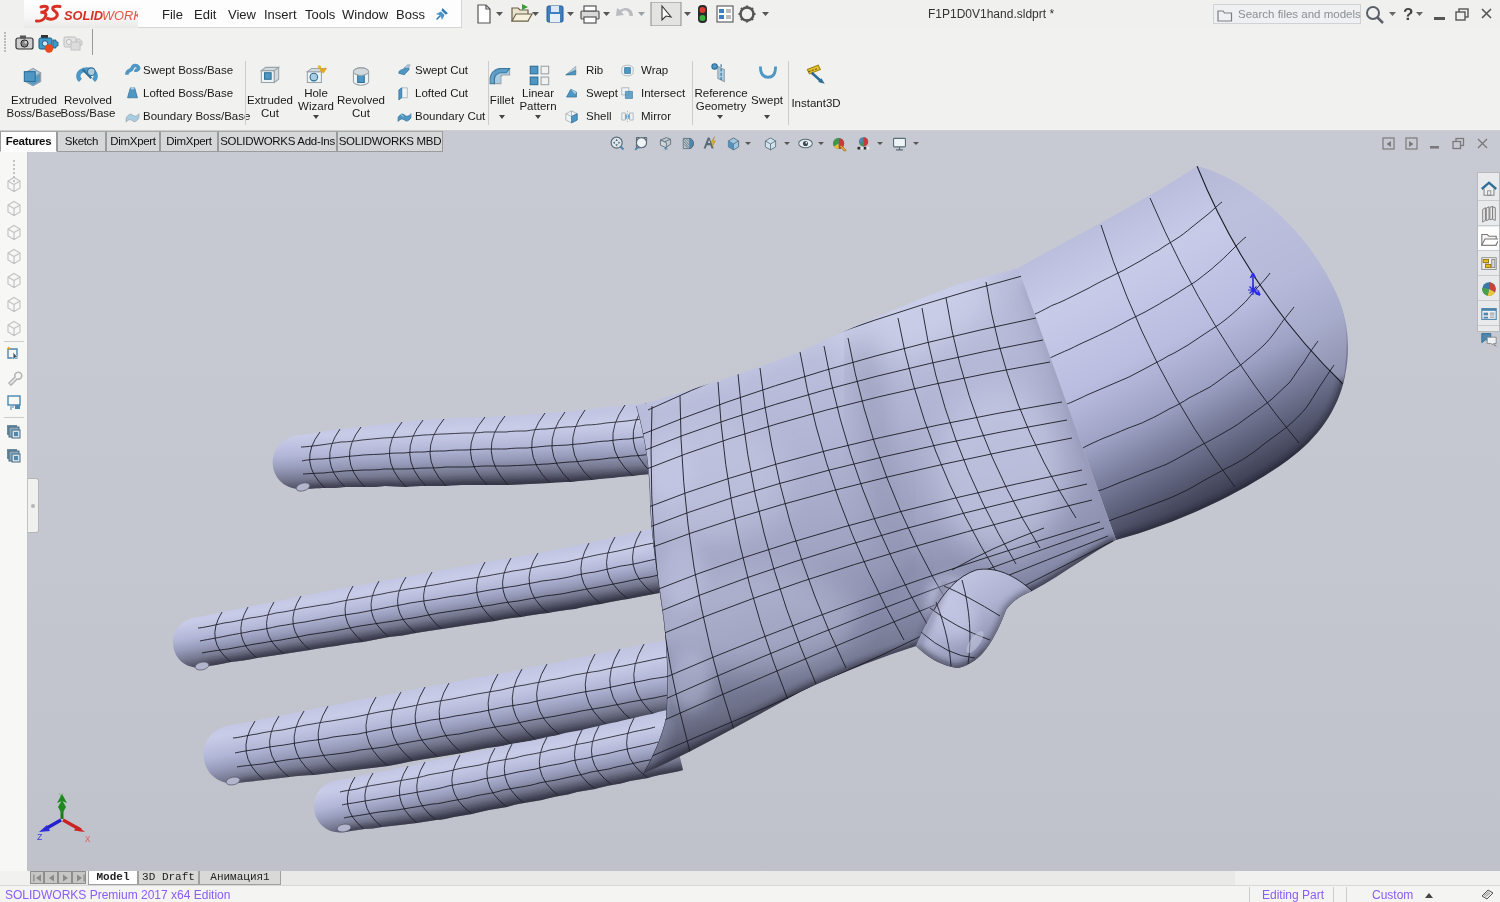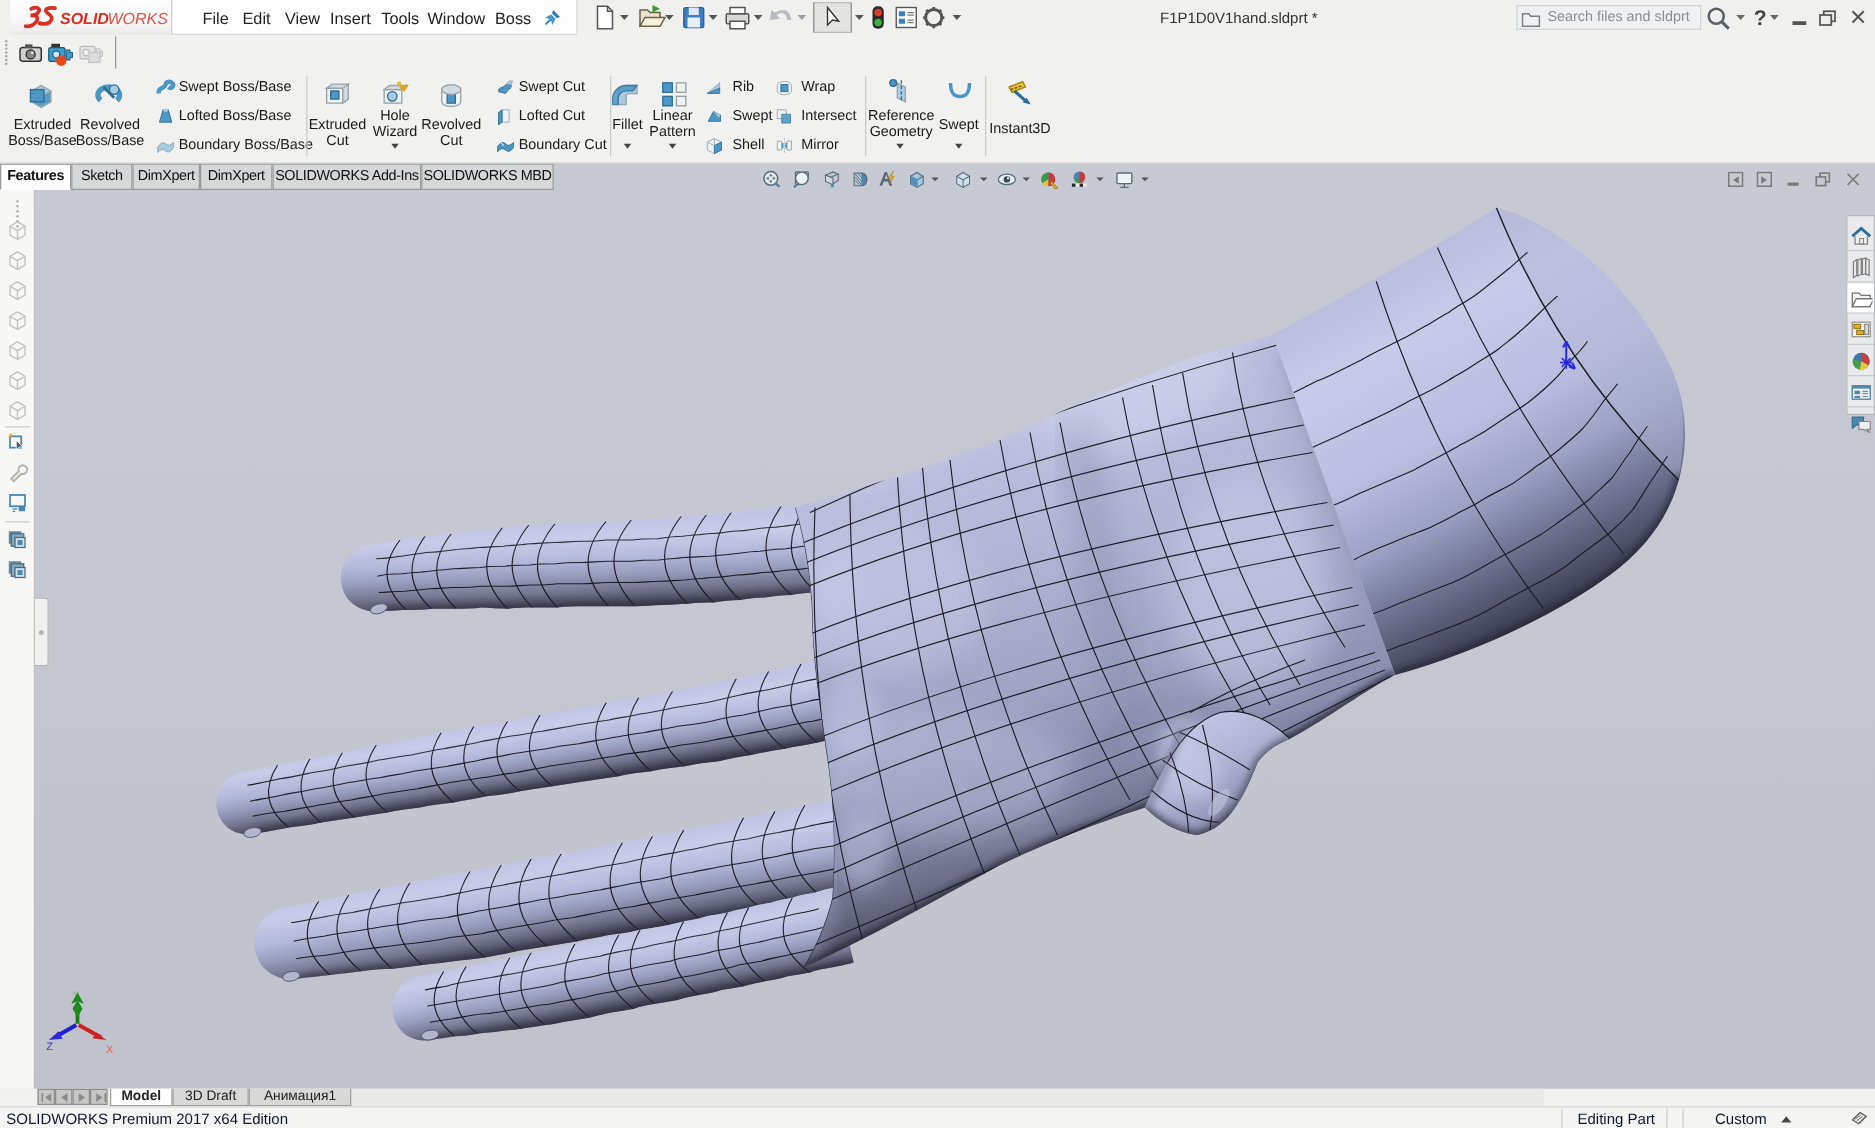--- a/index.html
+++ b/index.html
@@ -2,21 +2,21 @@
 <html><head>
 <meta charset="utf-8">
 <style>
 * { margin:0; padding:0; box-sizing:border-box; }
 html,body { width:1500px; height:902px; overflow:hidden; font-family:"Liberation Sans", sans-serif; }
 #app { position:absolute; left:0; top:0; width:1500px; height:902px; background:#f1f1f0; }
 .abs { position:absolute; }
 
 
 #titlebar { position:absolute; left:0; top:0; width:1500px; height:28px; background:#f0f0ef; }
-#logobox { position:absolute; left:8px; top:0; width:130px; height:28px; background:linear-gradient(180deg,#ffffff 0%,#f7f7f7 60%,#e9e9e8 100%); border-right:1px solid #c9c9c9; }
+#logobox { position:absolute; left:24px; top:0; width:130px; height:28px; background:linear-gradient(180deg,#ffffff 0%,#f7f7f7 60%,#e9e9e8 100%); border-right:1px solid #c9c9c9; }
 #menubox { position:absolute; left:138px; top:0; width:324px; height:28px; background:#fdfdfd; border-right:1px solid #d6d6d6; border-bottom:1px solid #d6d6d6; }
 .menuitem { position:absolute; top:7px; font-size:13px; color:#222; }
 #fname { position:absolute; top:7px; left:928px; width:200px; white-space:nowrap; font-size:12px; color:#333; }
 #searchbox { position:absolute; left:1213px; top:4px; width:148px; height:20px; background:#eef0f2; border:1px solid #cfd3d6; }
 #searchbox span { position:absolute; left:24px; top:3px; font-size:11.5px; color:#8a8f94; white-space:nowrap; }
 
 
 #row2 { position:absolute; left:0; top:28px; width:1500px; height:29px; background:#f1f1f0; }
 #row2 .sep { position:absolute; left:92px; top:1px; width:1px; height:26px; background:#9a9a9a; }
 
@@ -32,25 +32,25 @@
 .cmtab.active { background:#fdfdfd; border-bottom:1px solid #fdfdfd; font-weight:bold; }
 
 
 #viewport { position:absolute; left:0; top:131px; width:1500px; height:740px; background:linear-gradient(180deg,#c7cad2 0%,#c4c7cf 55%,#bfc2ca 100%); }
 #leftstrip { position:absolute; left:0; top:21px; width:28px; height:719px; background:#f7f7f6; border-right:1px solid #c2c2c2; }
 #taskpane { position:absolute; left:1477px; top:41px; width:23px; height:160px; background:#e8eaec; border:1px solid #b7b9bb; }
 #handle { position:absolute; left:28px; top:347px; width:11px; height:55px; background:#f0f0ef; border:1px solid #b5b5b5; border-left:none; border-radius:0 3px 3px 0; }
 #handle::after { content:""; position:absolute; left:3px; top:25px; width:4px; height:4px; border-radius:50%; background:#b5b5b5; }
 
 
-#bottombar { position:absolute; left:30px; top:871px; width:1205px; height:14px; background:#e9e9e8; }
+#bottombar { position:absolute; left:30px; top:871px; width:1205px; height:14px; background:#e9e9e8;font-family:Liberation Mono, monospace; }
 .navbtn { position:absolute; top:0px; width:14px; height:13px; background:#c6c6c5; border:1px solid #8e8e8e; }
 .btab { position:absolute; top:0px; height:14px; background:#d9d9d8; border:1px solid #a0a0a0; border-top:none; font-size:11px; color:#222; text-align:center; line-height:13px; white-space:nowrap; overflow:hidden; }
 .btab.active { background:#ffffff; font-weight:bold; }
-#statusbar { position:absolute; left:0; top:885px; width:1500px; height:17px; background:#f4f4f3; border-top:1px solid #d8d8d8; font-size:12px; color:#0f172a; }
+#statusbar { position:absolute; left:0; top:885px; width:1500px; height:17px; background:#f4f4f3; border-top:1px solid #d8d8d8; font-size:12px; color:#8b5cf6; }
 </style>
 </head>
 <body>
 <div id="app">
 
   <div id="titlebar">
     <div id="logobox">
       <svg class="abs" style="left:6px;top:2px" width="124" height="24" viewBox="0 0 124 24">
         <g fill="none" stroke="#d93025" stroke-width="3" stroke-linecap="round">
           <path d="M11 5 C16 3 19 5 16.5 8 C15 9.8 12.5 10.5 10.5 10.3 C14 10 17 11 15.5 14.5 C14 17.8 10 19.5 6.5 19"></path>
@@ -118,21 +118,21 @@
           <path d="M0 -8.5 V-5.5 M0 8.5 V5.5 M-8.5 0 H-5.5 M8.5 0 H5.5 M-6 -6 L-4 -4 M6 6 L4 4 M-6 6 L-4 4 M6 -6 L4 -4"></path>
         </g>
       </g>
       <path d="M292 10 h7 l-3.5 4 Z" fill="#555"></path>
     </svg>
     <span id="fname">F1P1D0V1hand.sldprt *</span>
     <div id="searchbox">
       <svg class="abs" style="left:3px;top:3px" width="16" height="14" viewBox="0 0 16 14">
         <path d="M1 3 h5 l1.5 2 h7 v8 h-13.5 Z" fill="none" stroke="#7a7f84" stroke-width="1.2"></path>
       </svg>
-      <span>Search files and sldprt</span>
+      <span>Search files and models</span>
     </div>
     <svg class="abs" style="left:1363px;top:3px" width="60" height="22" viewBox="0 0 60 22">
       <circle cx="10" cy="10" r="6" fill="none" stroke="#5a6068" stroke-width="2"></circle>
       <path d="M14.5 14.5 L20 20" stroke="#5a6068" stroke-width="2.5"></path>
       <path d="M26 9 h7 l-3.5 4 Z" fill="#666"></path>
       <text x="40" y="17" font-size="17" font-weight="bold" fill="#444" font-family="Liberation Sans">?</text>
       <path d="M53 9 h7 l-3.5 4 Z" fill="#666"></path>
     </svg>
     <svg class="abs" style="left:1432px;top:4px" width="68" height="20" viewBox="0 0 68 20">
       <rect x="2" y="13" width="11" height="3" fill="#555"></rect>

